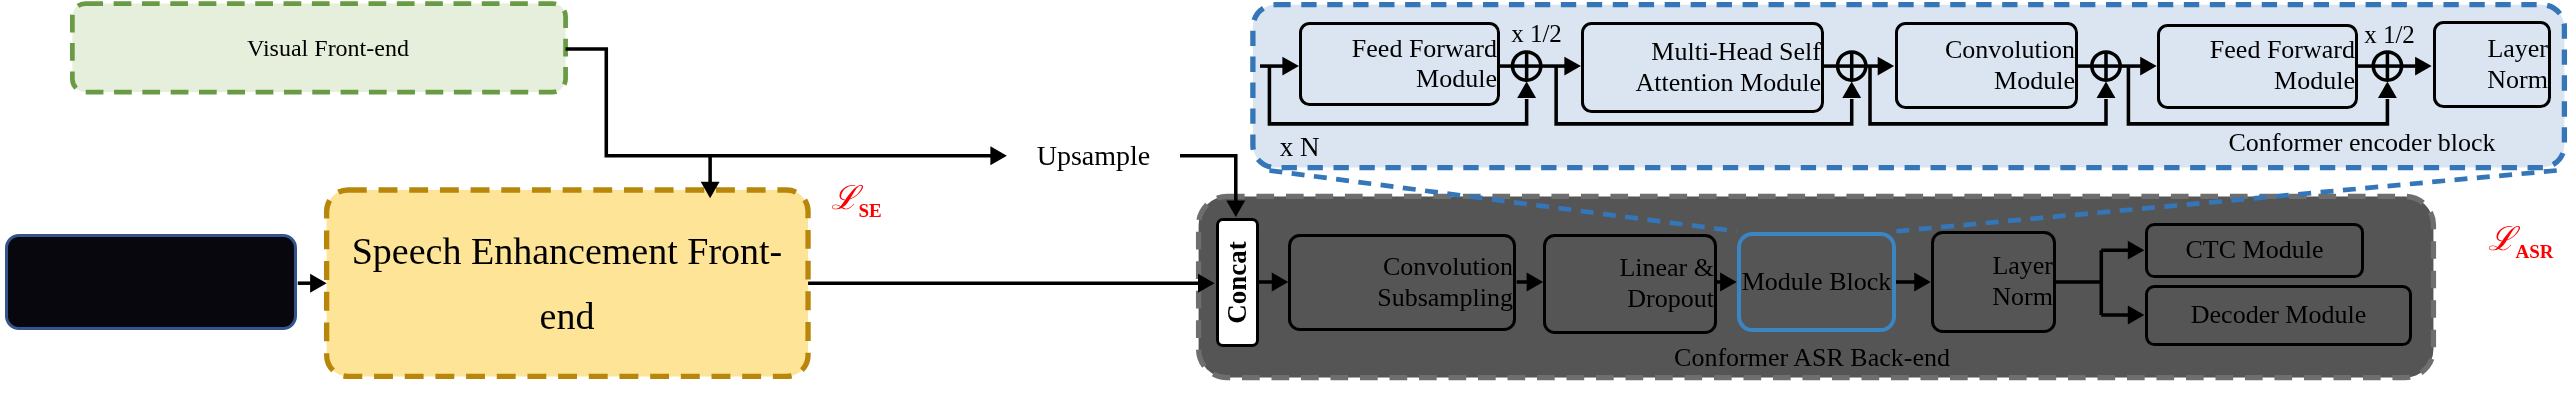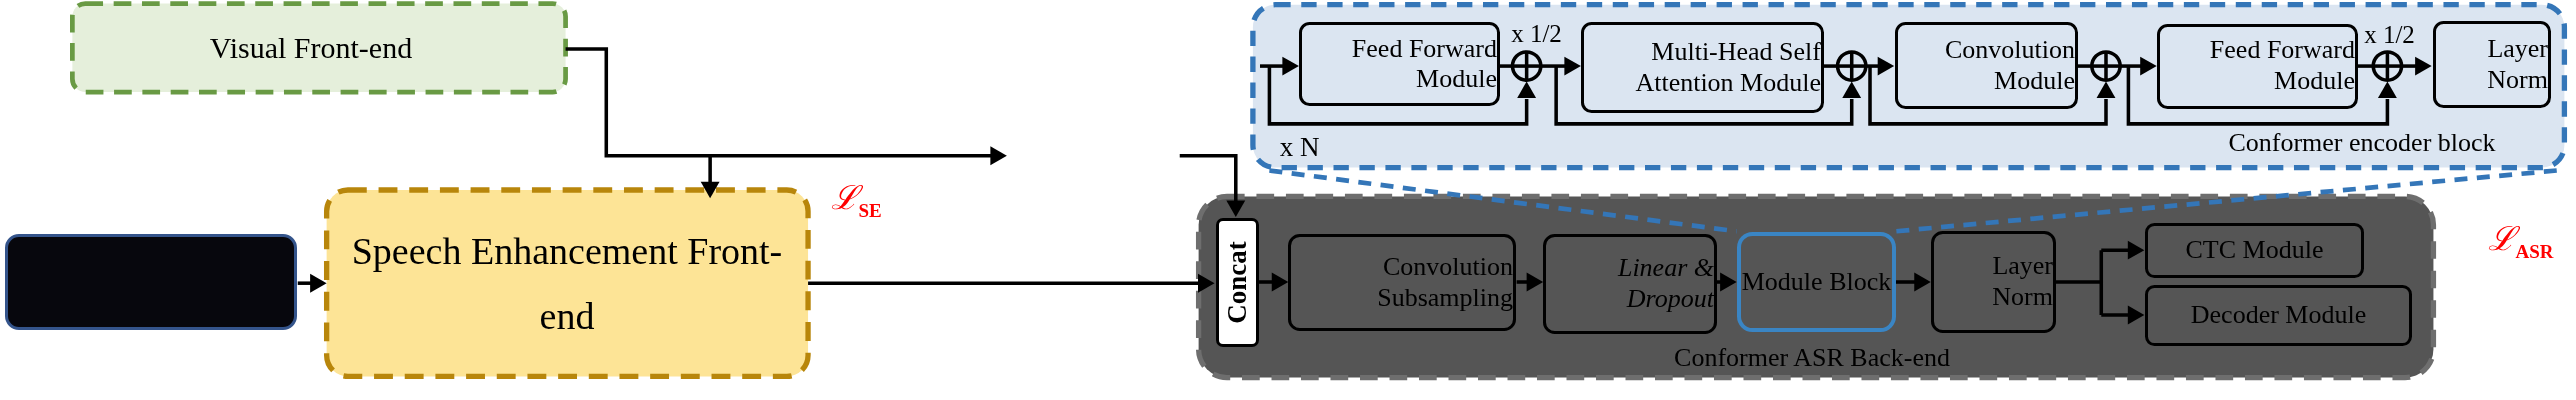--- a/index.html
+++ b/index.html
@@ -104,24 +104,25 @@
       <g>
         <circle cx="4045" cy="112" r="24" fill="#dbe5f1" stroke="#000" stroke-width="6"></circle>
         <line x1="4045" y1="88" x2="4045" y2="136" stroke="#000" stroke-width="6"></line>
         <line x1="4021" y1="112" x2="4069" y2="112" stroke="#000" stroke-width="6"></line>
       </g>
     </g>
   </svg>
 
   <div class="box" style="left:4.7px;top:234px;width:292px;height:96px;background:#07070d;border:3.5px solid #34548b;border-radius:14px;"></div>
 
-  <div class="lbl" style="left:64px;top:3.5px;width:494px;height:89px;font-size:30px;">Visual Front-end</div>
+  <div class="lbl" style="left:81px;top:3.5px;width:494px;height:89px;font-size:24px;">Visual Front-end</div>
 
   <div class="lbl" style="left:326px;top:190px;width:482px;height:187px;font-size:38px;line-height:1.7;">Speech Enhancement Front-end</div>
 
+  <div class="box" style="left:1007px;top:135px;width:173px;height:41px;background:#ffffff;border-radius:7px;font-size:28px;z-index:2;">Upsample</div>
 
   <div class="loss" style="left:831px;top:174px;">
     <span class="sym">ℒ</span><span class="sub">SE</span>
   </div>
   <div class="loss" style="left:2488px;top:215px;">
     <span class="sym">ℒ</span><span class="sub">ASR</span>
   </div>
 
   <div class="box cmod" style="left:1299px;top:22.4px;width:201px;height:84px;">Feed Forward Module</div>
   <div class="box cmod" style="left:1581px;top:22.4px;width:243px;height:91px;">Multi-Head Self Attention Module</div>
@@ -131,21 +132,21 @@
 
   <div class="lbl" style="left:1500px;top:20px;width:73px;height:27px;font-size:25px;z-index:3;background:transparent;">x 1/2</div>
   <div class="lbl" style="left:2353px;top:21px;width:73px;height:27px;font-size:25px;z-index:3;">x 1/2</div>
   <div class="lbl" style="left:1267px;top:133px;width:65px;height:28px;font-size:27px;">x N</div>
   <div class="lbl" style="left:2185px;top:129px;width:354px;height:27px;font-size:26px;">Conformer encoder block</div>
 
   <div class="box" style="left:1216px;top:218px;width:43px;height:129px;background:#ffffff;border:3px solid #000;border-radius:7px;">
     <span class="vtext">Concat</span>
   </div>
   <div class="box bmod" style="left:1288px;top:234px;width:228px;height:97px;">Convolution Subsampling</div>
-  <div class="box bmod" style="left:1543px;top:234px;width:174px;height:100px;font-style:italic;">Linear &amp; Dropout</div>
+  <div class="box bmod" style="left:1543px;top:234px;width:174px;height:100px;">Linear &amp; Dropout</div>
   <div class="box bmod" style="left:1737px;top:232px;width:159px;height:100px;border:4.1px solid #3a85c4;border-radius:15.4px;">Module Block</div>
   <div class="box bmod" style="left:1931px;top:231px;width:125px;height:102px;">Layer Norm</div>
   <div class="box bmod" style="left:2145px;top:223px;width:219px;height:55px;border-radius:9.4px;">CTC Module</div>
   <div class="box bmod" style="left:2145px;top:285px;width:267px;height:61px;border-radius:9.4px;">Decoder Module</div>
 
   <div class="lbl" style="left:1635px;top:344px;width:354px;height:27px;font-size:26px;">Conformer ASR Back-end</div>
 
 </div>
 
 

